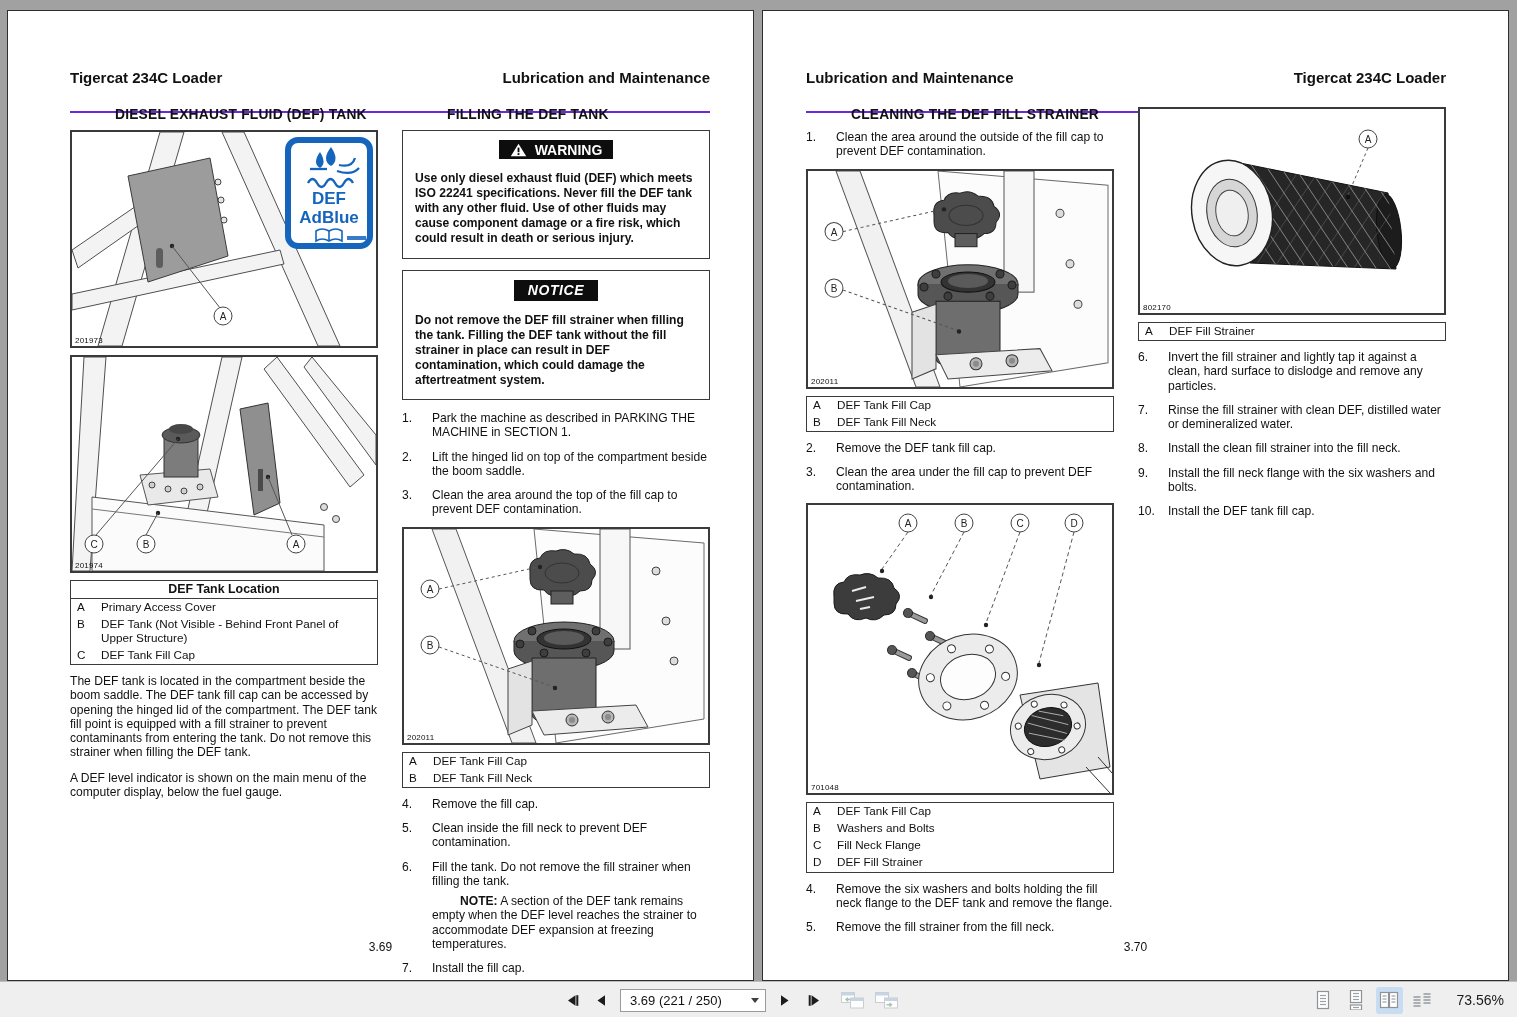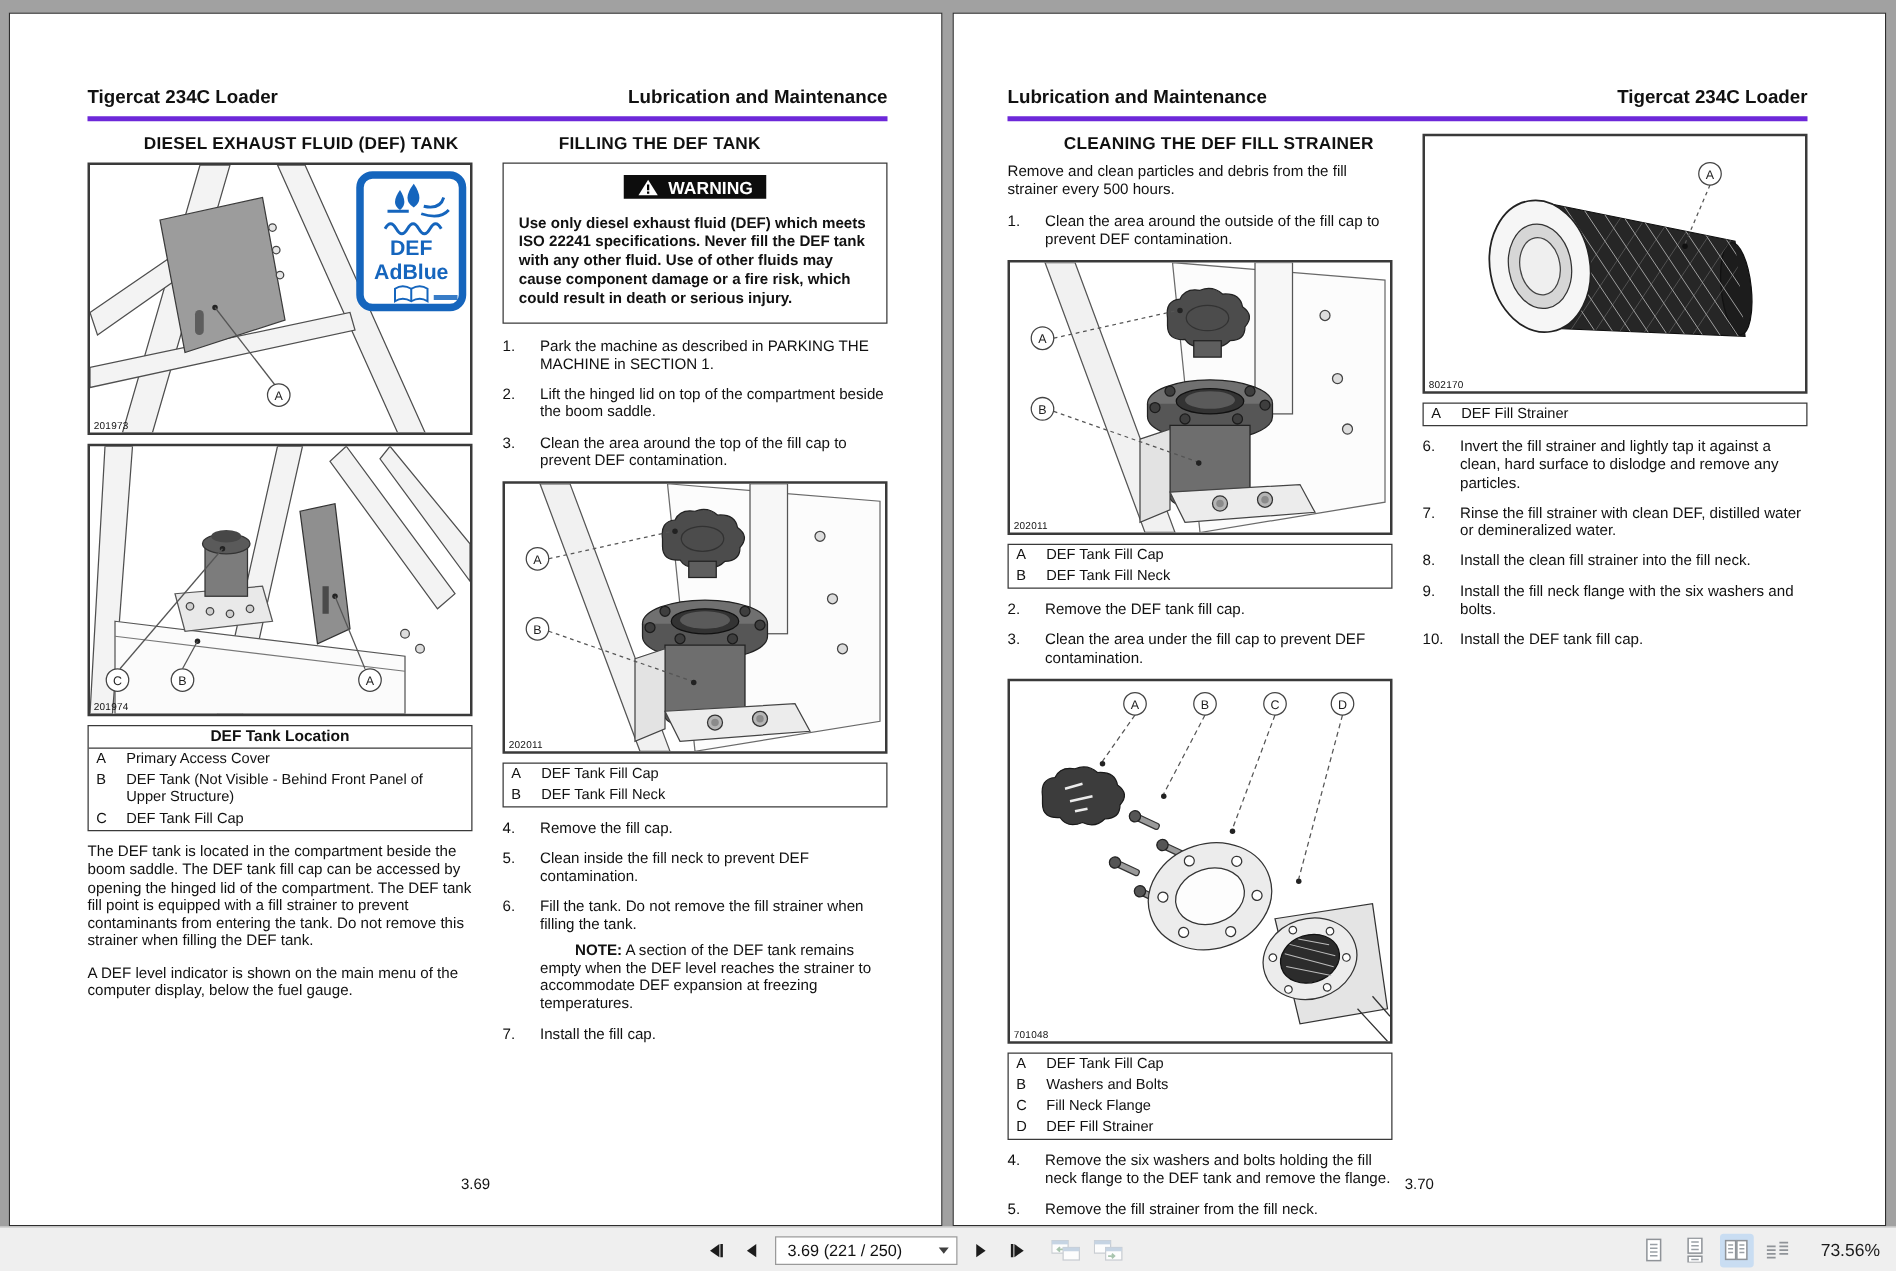--- a/index.html
+++ b/index.html
@@ -10,21 +10,21 @@
     color:#111;
   }
   .page{
     position:absolute;top:10px;width:747px;height:971px;
     background:#fff;border:1px solid #2e2e2e;box-sizing:border-box;
   }
   #page-left{left:7px;}
   #page-right{left:762px;}
   .pghead{
     position:absolute;top:58px;display:flex;justify-content:space-between;
-    font-weight:bold;font-size:15px;border-bottom:4px solid #6d28d9;padding-bottom:7px;
+    font-weight:bold;font-size:15px;border-bottom:2px solid #6d28d9;padding-bottom:25px;
   }
   #page-left .pghead{left:62px;right:43px;}
   #page-right .pghead{left:43px;right:62px;}
   .col{position:absolute;top:96px;width:308px;}
   .h1{font-size:13.8px;font-weight:bold;margin:0 0 8px 0;letter-spacing:.2px;padding-left:45px;}
   .para{font-size:12.1px;line-height:1.18;margin:0 0 11px 0;}
   .figure{position:relative;border:2px solid #3a3a3a;background:#fff;margin:0 0 7px 0;box-sizing:border-box;}
   .figure svg{display:block;}
   .figid{position:absolute;left:3px;bottom:1px;font-size:8px;color:#111;letter-spacing:.2px;}
   .dtable{border:1.5px solid #3a3a3a;margin:0 0 9px 0;}
@@ -189,20 +189,26 @@
         <svg width="17" height="14" viewBox="0 0 17 14">
           <path d="M8.5 0.8 L16.2 13.2 H0.8 Z" fill="#fff"></path>
           <rect x="7.6" y="4.6" width="1.8" height="4.6" fill="#000"></rect>
           <rect x="7.6" y="10.2" width="1.8" height="1.8" fill="#000"></rect>
         </svg>
         <span>WARNING</span>
       </div>
       <div class="alert-body">Use only diesel exhaust fluid (DEF) which meets ISO 22241 specifications. Never fill the DEF tank with any other fluid. Use of other fluids may cause component damage or a fire risk, which could result in death or serious injury.</div>
     </div>
 
+    <div class="alertbox">
+      <div class="alert-title notice">
+        <span>NOTICE</span>
+      </div>
+      <div class="alert-body">Do not remove the DEF fill strainer when filling the tank. Filling the DEF tank without the fill strainer in place can result in DEF contamination, which could damage the aftertreatment system.</div>
+    </div>
 
     <div class="steps">
       <div class="step">
         <span class="sn">1.</span>
         <span class="st">Park the machine as described in PARKING THE MACHINE in SECTION 1.</span>
       </div>
       <div class="step">
         <span class="sn">2.</span>
         <span class="st">Lift the hinged lid on top of the compartment beside the boom saddle.</span>
       </div>
@@ -293,21 +299,20 @@
 </section>
 
 <section class="page" id="page-right">
   <header class="pghead">
     <span>Lubrication and Maintenance</span>
     <span>Tigercat 234C Loader</span>
   </header>
 
   <div class="col" style="left:43px">
     <h2 class="h1">CLEANING THE DEF FILL STRAINER</h2>
-    <p class="para">Remove and clean particles and debris from the fill strainer every 500 hours.</p>
 
     <div class="step">
       <span class="sn">1.</span>
       <span class="st">Clean the area around the outside of the fill cap to prevent DEF contamination.</span>
     </div>
 
     <figure class="figure">
       <svg viewBox="0 0 304 214" width="304" height="216" preserveAspectRatio="none">
         <polygon points="130,0 300,14 300,190 152,214" fill="#fcfcfc" stroke="#6a6a6a"></polygon>
         <g fill="#f1f1f1" stroke="#555" stroke-width="1">

